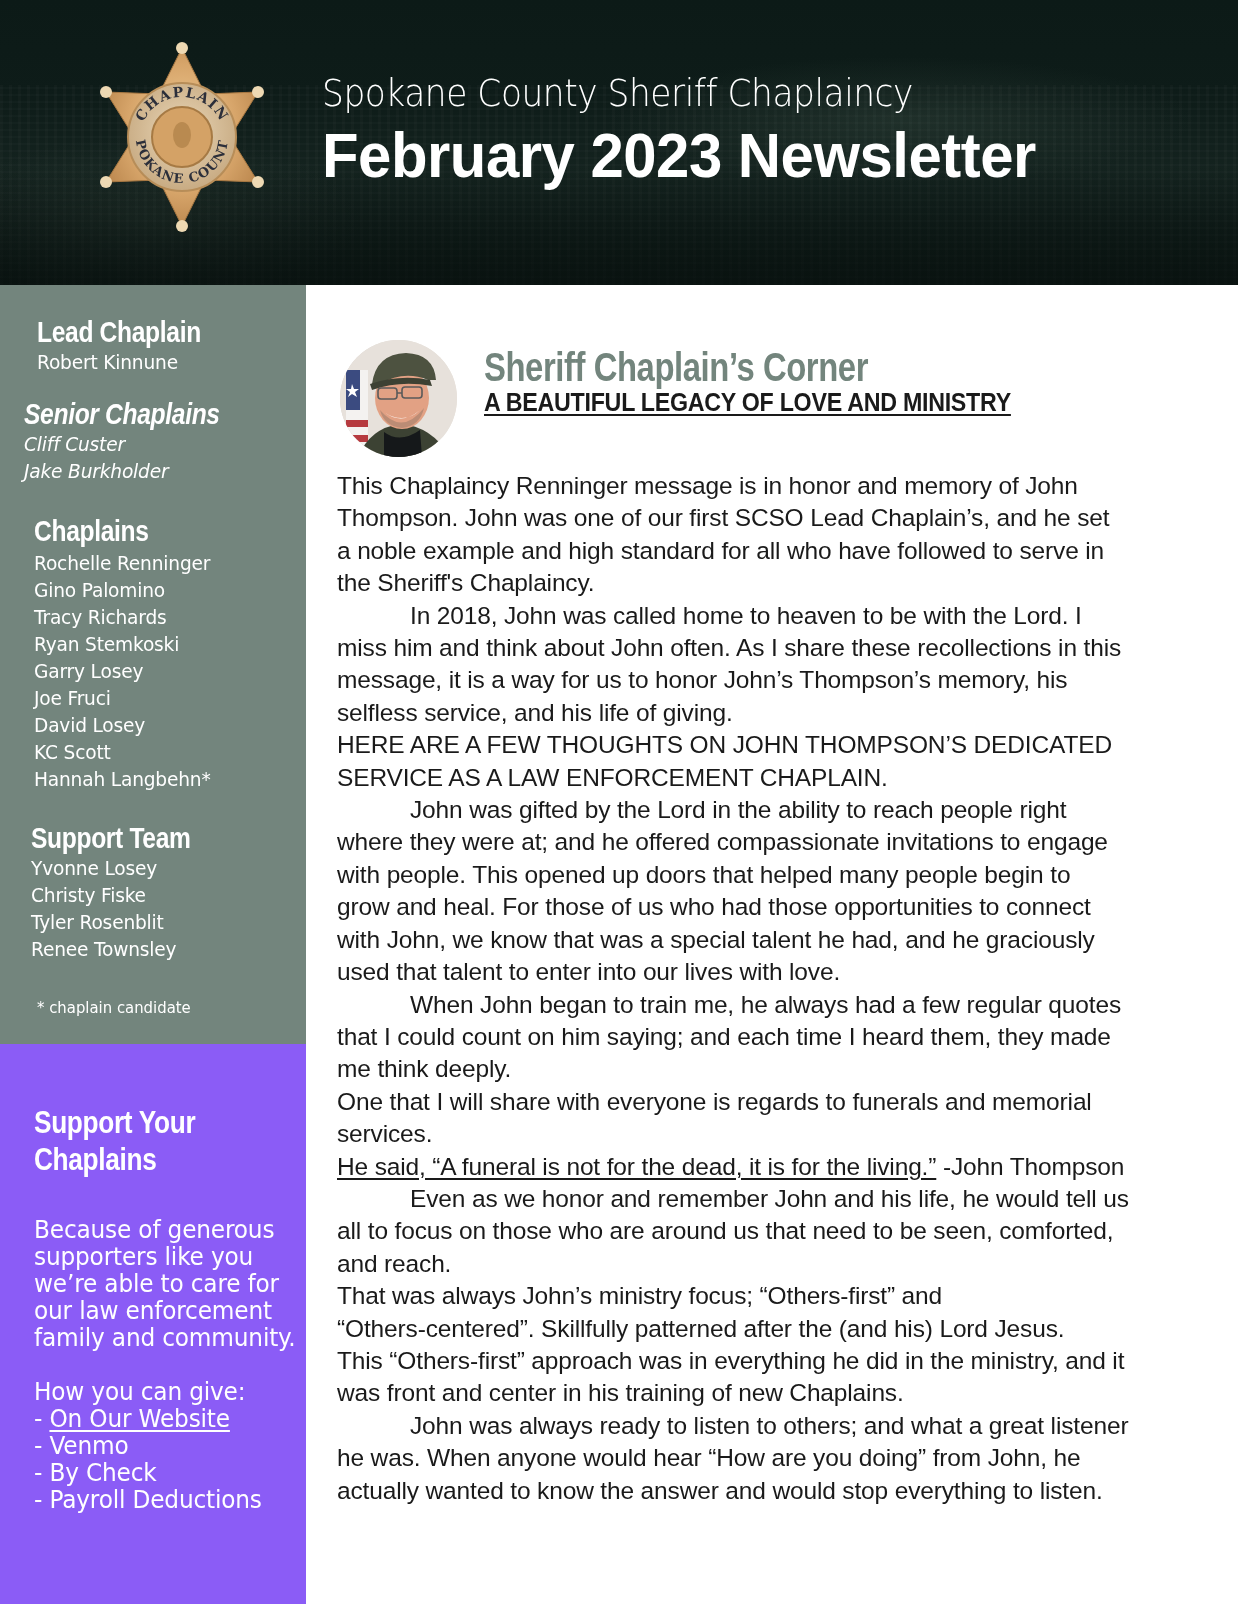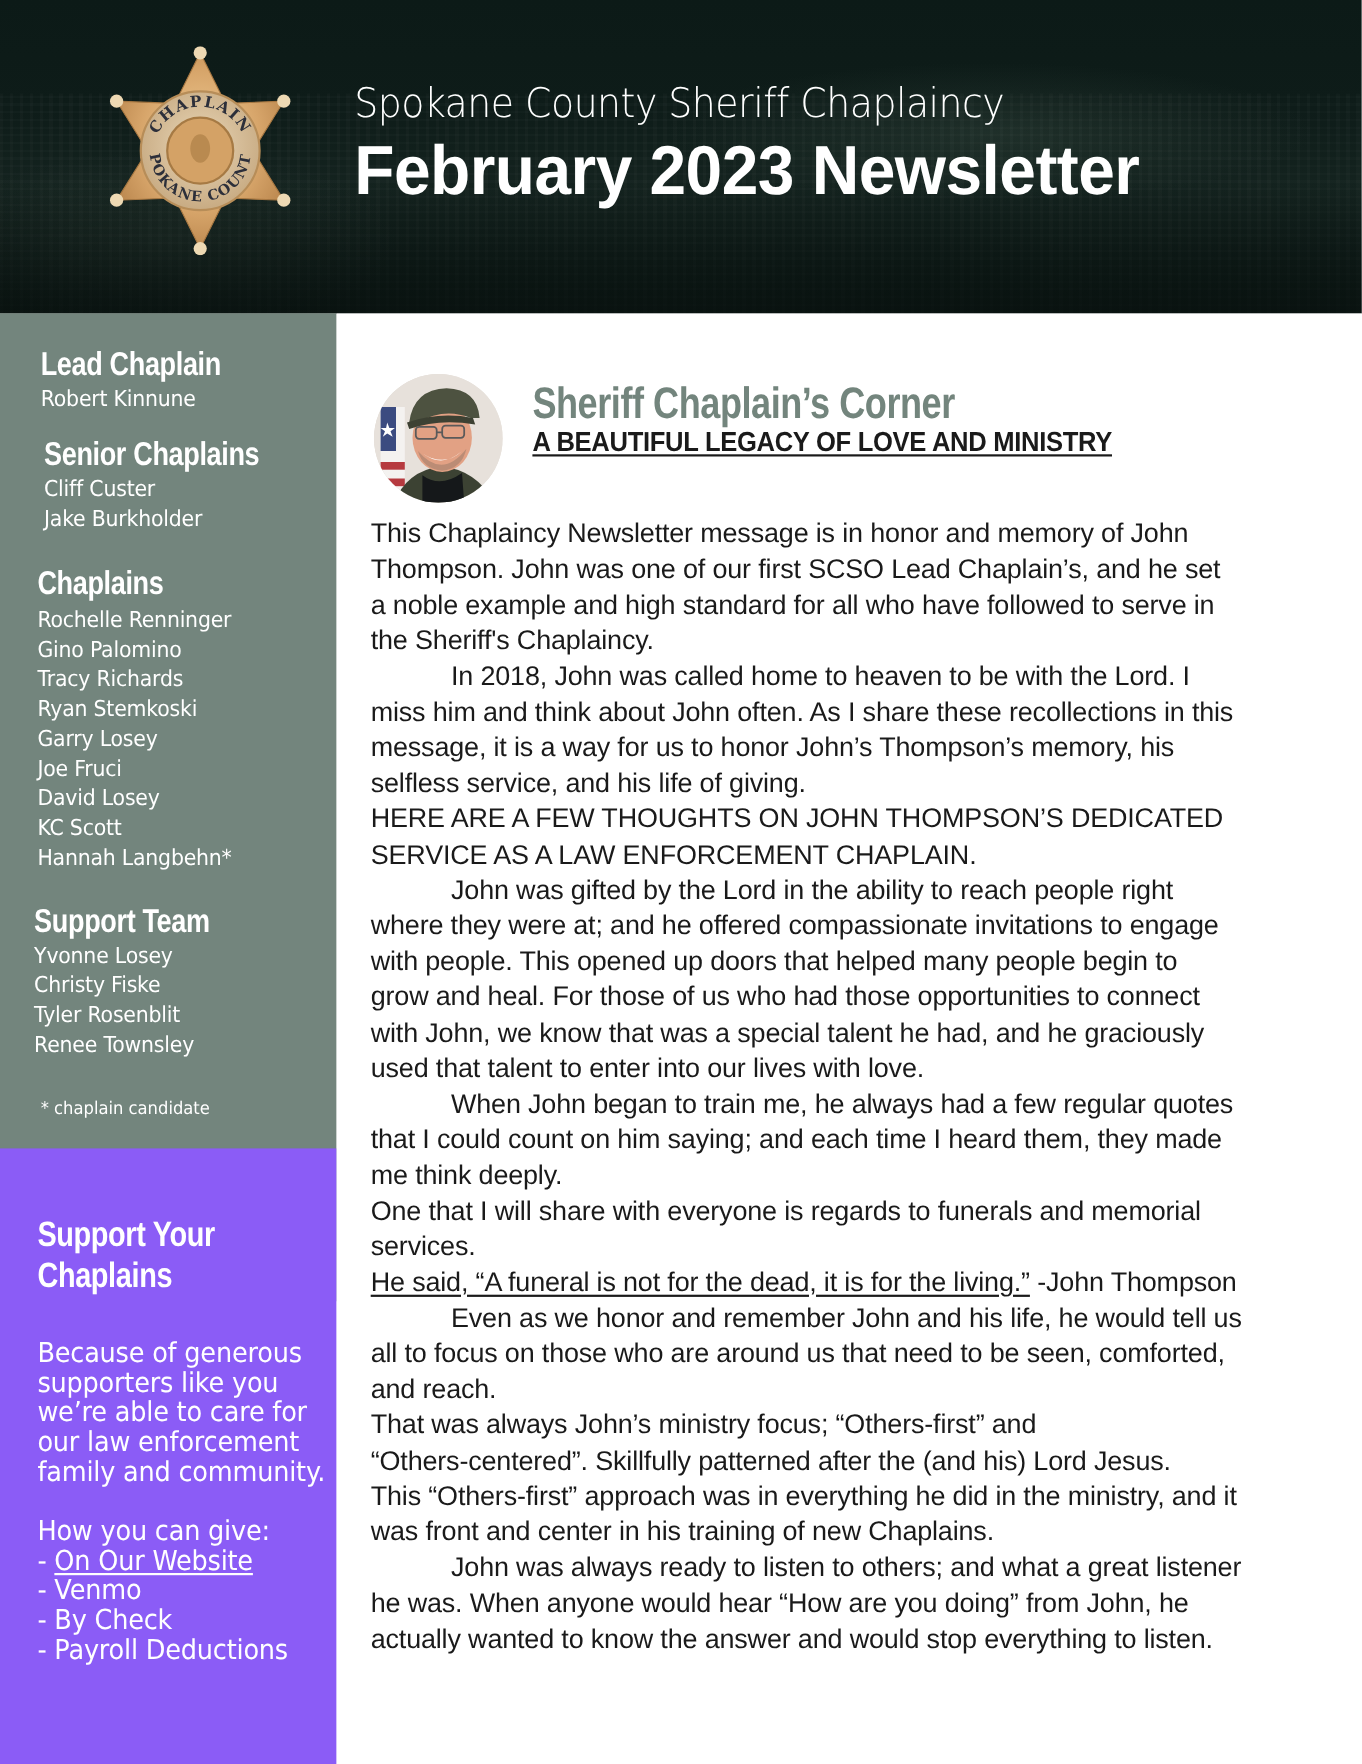--- a/index.html
+++ b/index.html
@@ -157,21 +157,21 @@
     <div class="header-title">February 2023 Newsletter</div>
   </div>
 </header>
 
 <aside class="sidebar-roster">
   <div class="roster-group" style="left:37px; top:30px;">
     <div class="group-heading">Lead Chaplain</div>
     <div class="member">Robert Kinnune</div>
   </div>
 
-  <div class="roster-group" style="left:40px; top:112px;">
+  <div class="roster-group" style="left:24px; top:112px;font-style:italic;">
     <div class="group-heading">Senior Chaplains</div>
     <div class="member">Cliff Custer</div>
     <div class="member">Jake Burkholder</div>
   </div>
 
   <div class="roster-group" style="left:34px; top:229px;">
     <div class="group-heading" style="margin-bottom:2px;">Chaplains</div>
     <div class="member">Rochelle Renninger</div>
     <div class="member">Gino Palomino</div>
     <div class="member">Tracy Richards</div>
@@ -247,21 +247,21 @@
 
       <path d="M 44 72 Q 62 86 80 70 Q 72 78 62 78 Q 52 78 44 72 Z" fill="#ffffff"></path>
       <path d="M 40 70 Q 62 96 84 68 Q 80 86 62 88 Q 44 86 40 70 Z" fill="#8c7363" opacity="0.45"></path>
     </svg>
   </div>
 
   <h1 class="section-title">Sheriff Chaplain’s Corner</h1>
   <h2 class="section-subtitle">A BEAUTIFUL LEGACY OF LOVE AND MINISTRY</h2>
 
   <article class="article">
-    <span class="ln">This Chaplaincy Newsletter message is in honor and memory of John</span>
+    <span class="ln">This Chaplaincy Renninger message is in honor and memory of John</span>
     <span class="ln">Thompson. John was one of our first SCSO Lead Chaplain’s, and he set</span>
     <span class="ln">a noble example and high standard for all who have followed to serve in</span>
     <span class="ln">the Sheriff's Chaplaincy.</span>
     <span class="ln indent">In 2018, John was called home to heaven to be with the Lord. I</span>
     <span class="ln">miss him and think about John often. As I share these recollections in this</span>
     <span class="ln">message, it is a way for us to honor John’s Thompson’s memory, his</span>
     <span class="ln">selfless service, and his life of giving.</span>
     <span class="ln">HERE ARE A FEW THOUGHTS ON JOHN THOMPSON’S DEDICATED</span>
     <span class="ln">SERVICE AS A LAW ENFORCEMENT CHAPLAIN.</span>
     <span class="ln indent">John was gifted by the Lord in the ability to reach people right</span>

